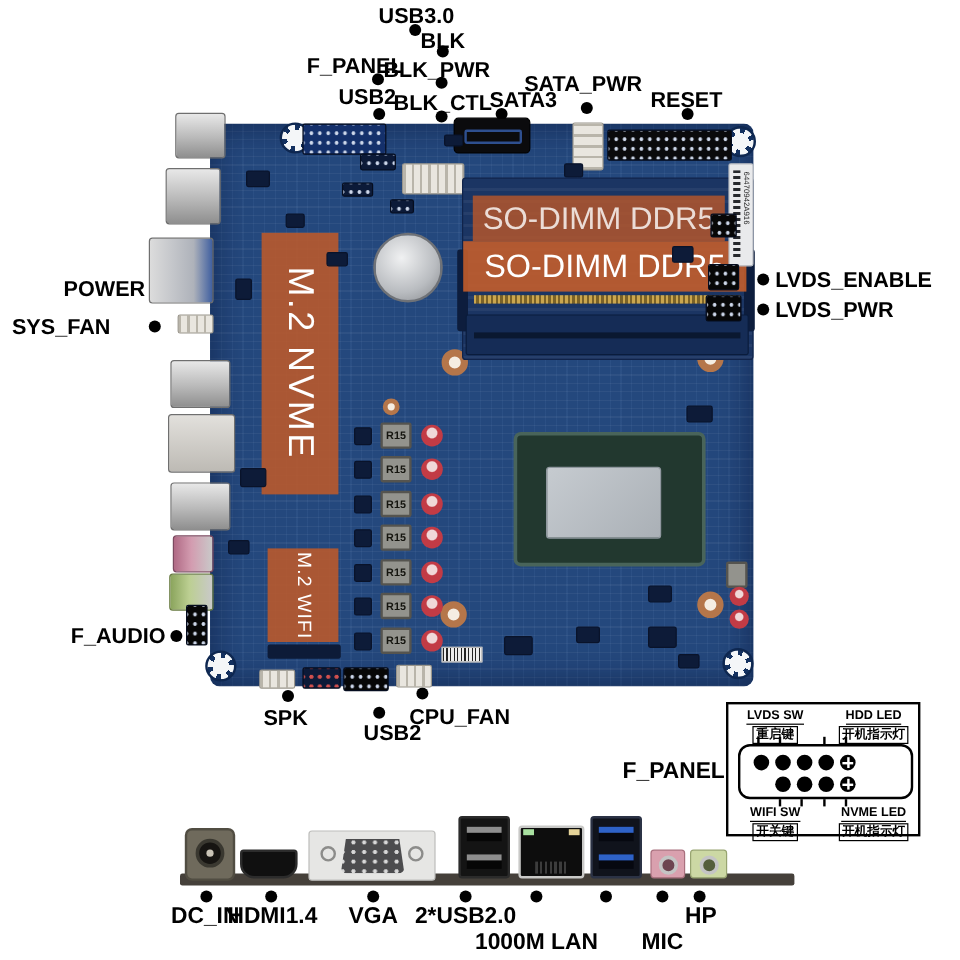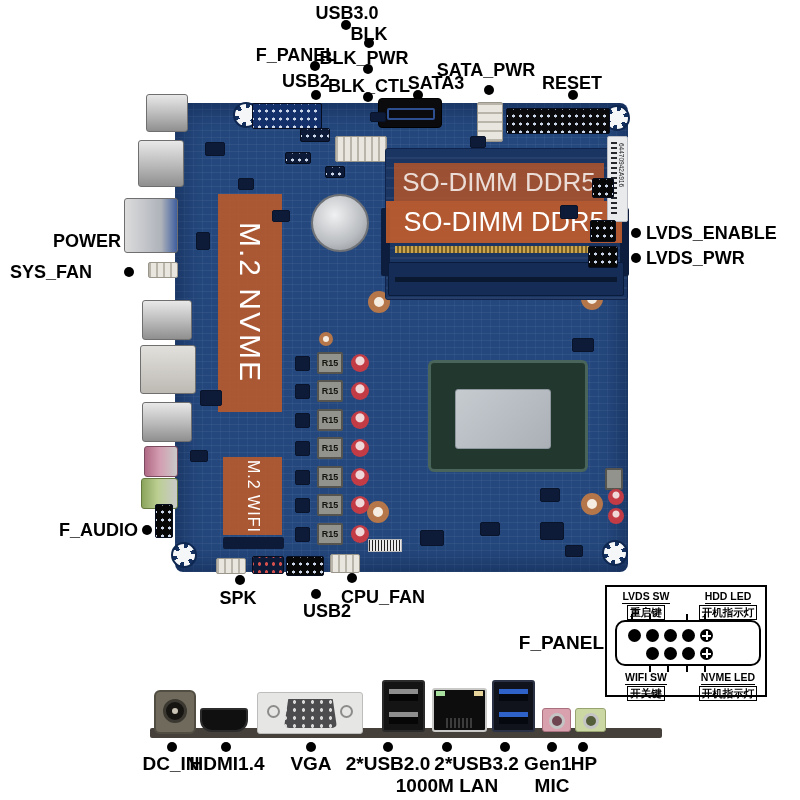--- a/index.html
+++ b/index.html
@@ -300,18 +300,17 @@
   <div class="dt" style="left:383px;top:742px"></div>
   <div class="dt" style="left:442px;top:742px"></div>
   <div class="dt" style="left:500px;top:742px"></div>
   <div class="dt" style="left:547px;top:742px"></div>
   <div class="dt" style="left:578px;top:742px"></div>
 
   <div class="lb2" style="left:171px;top:754px">DC_IN</div>
   <div class="lb2" style="left:227px;top:754px">HDMI1.4</div>
   <div class="lb2" style="left:311px;top:754px">VGA</div>
   <div class="lb2" style="left:388px;top:754px">2*USB2.0</div>
-  <div class="lb2" style="left:503px;top:754px">2*USB3.2 Gen1</div>
   <div class="lb2" style="left:584px;top:754px">HP</div>
   <div class="lb2" style="left:447px;top:776px">1000M LAN</div>
   <div class="lb2" style="left:552px;top:776px">MIC</div>
 
 </div>
 
 </body></html>

